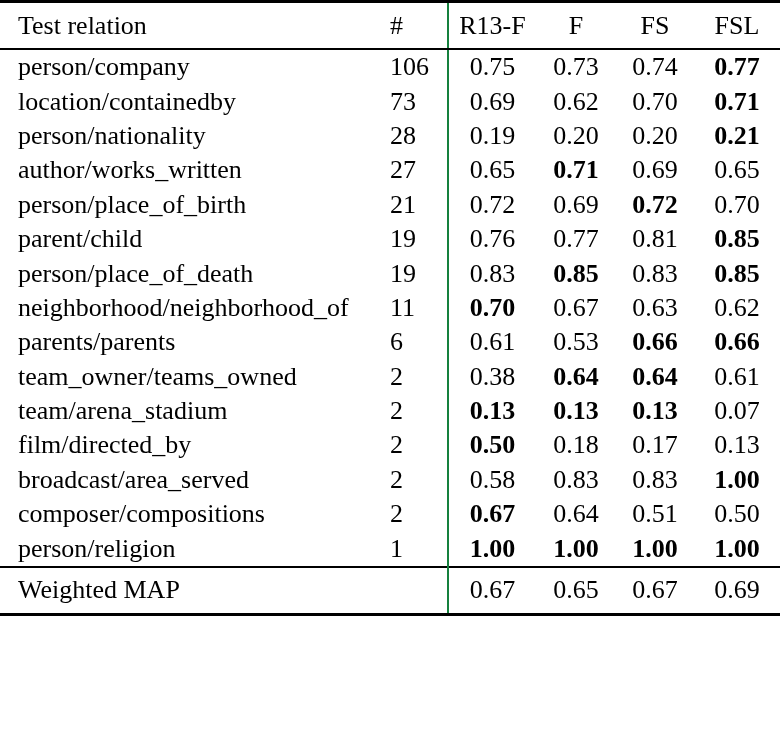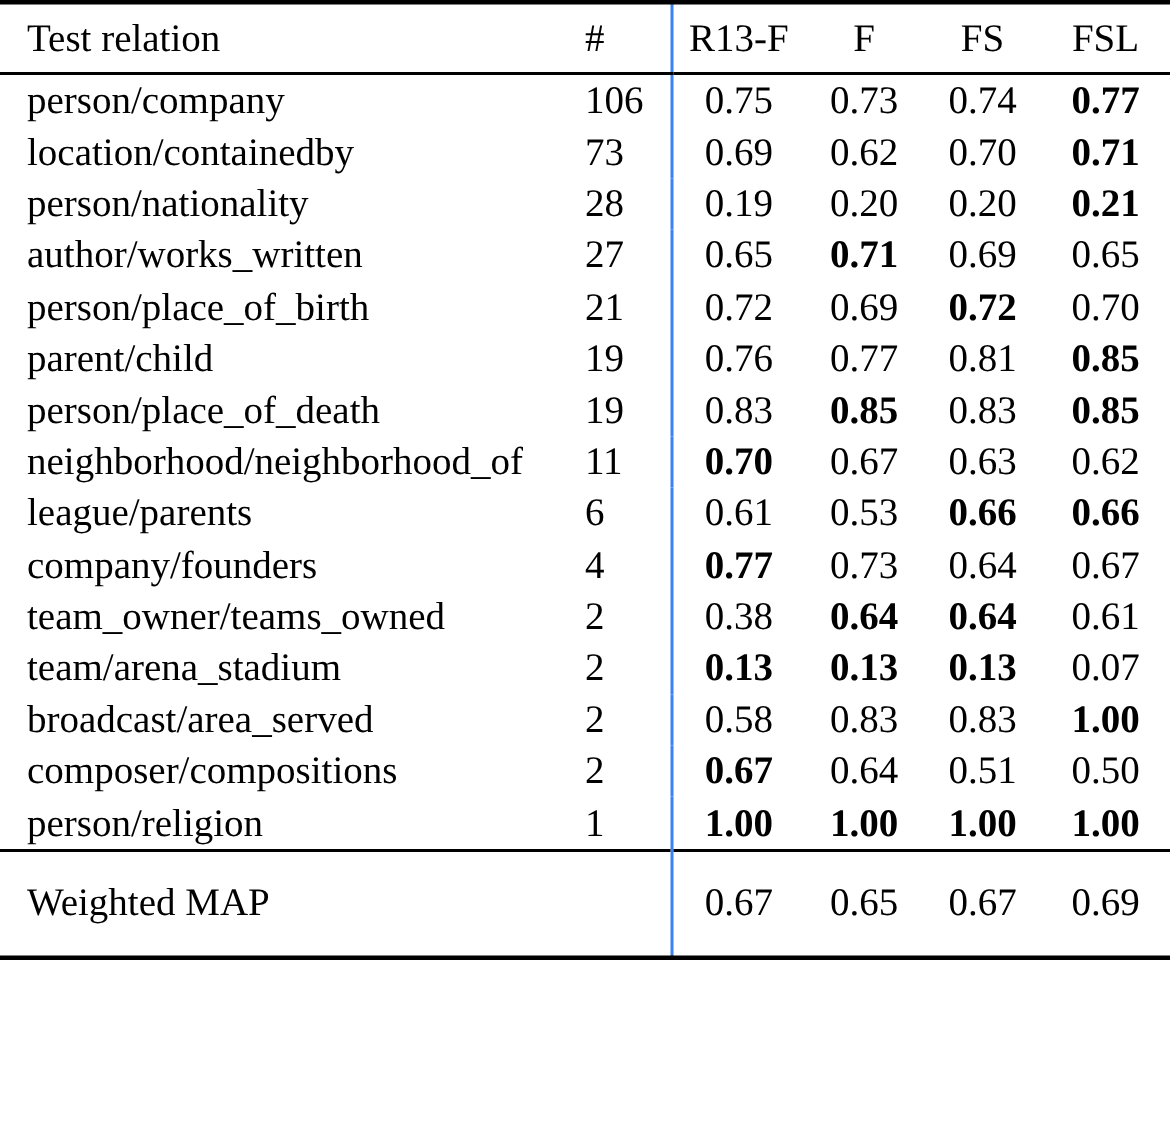--- a/index.html
+++ b/index.html
@@ -32,37 +32,37 @@
   thead th {
     font-weight: normal;
     height: 45px;
     vertical-align: middle;
     border-bottom: 2px solid #000000;
     padding: 0;
   }
   .al { text-align: left; padding-left: 18px; }
   .ac { text-align: center; }
   .cnt { text-align: left; padding-left: 20px; }
-  .divider { border-left: 2px solid #3b82f6; }
+  .divider { border-left: 2px solid #15803d; }
 
   tbody td {
     height: 34.4px;
     line-height: 1;
     vertical-align: middle;
     padding: 0;
     white-space: nowrap;
   }
   tbody tr:first-child td { padding-top: 0; }
   .bold { font-weight: bold; }
 
   tfoot td {
     height: 45px;
     vertical-align: middle;
     border-top: 2px solid #000000;
-    padding: 12px;
+    padding: 0;
     white-space: nowrap;
   }
 </style>
 </head>
 <body>
 
 <table class="results">
   <colgroup>
     <col class="c-relation">
     <col class="c-count">
@@ -140,50 +140,50 @@
       </tr>
       <tr>
         <td class="al">neighborhood/neighborhood_of</td>
         <td class="cnt">11</td>
         <td class="ac divider bold">0.70</td>
         <td class="ac">0.67</td>
         <td class="ac">0.63</td>
         <td class="ac">0.62</td>
       </tr>
       <tr>
-        <td class="al">league/parents</td>
+        <td class="al">parents/parents</td>
         <td class="cnt">6</td>
         <td class="ac divider">0.61</td>
         <td class="ac">0.53</td>
         <td class="ac bold">0.66</td>
         <td class="ac bold">0.66</td>
       </tr>
       <tr>
-        <td class="al">company/founders</td>
-        <td class="cnt">4</td>
-        <td class="ac divider bold">0.77</td>
-        <td class="ac">0.73</td>
-        <td class="ac">0.64</td>
-        <td class="ac">0.67</td>
-      </tr>
-      <tr>
         <td class="al">team_owner/teams_owned</td>
         <td class="cnt">2</td>
         <td class="ac divider">0.38</td>
         <td class="ac bold">0.64</td>
         <td class="ac bold">0.64</td>
         <td class="ac">0.61</td>
       </tr>
       <tr>
         <td class="al">team/arena_stadium</td>
         <td class="cnt">2</td>
         <td class="ac divider bold">0.13</td>
         <td class="ac bold">0.13</td>
         <td class="ac bold">0.13</td>
         <td class="ac">0.07</td>
+      </tr>
+      <tr>
+        <td class="al">film/directed_by</td>
+        <td class="cnt">2</td>
+        <td class="ac divider bold">0.50</td>
+        <td class="ac">0.18</td>
+        <td class="ac">0.17</td>
+        <td class="ac">0.13</td>
       </tr>
       <tr>
         <td class="al">broadcast/area_served</td>
         <td class="cnt">2</td>
         <td class="ac divider">0.58</td>
         <td class="ac">0.83</td>
         <td class="ac">0.83</td>
         <td class="ac bold">1.00</td>
       </tr>
       <tr>

